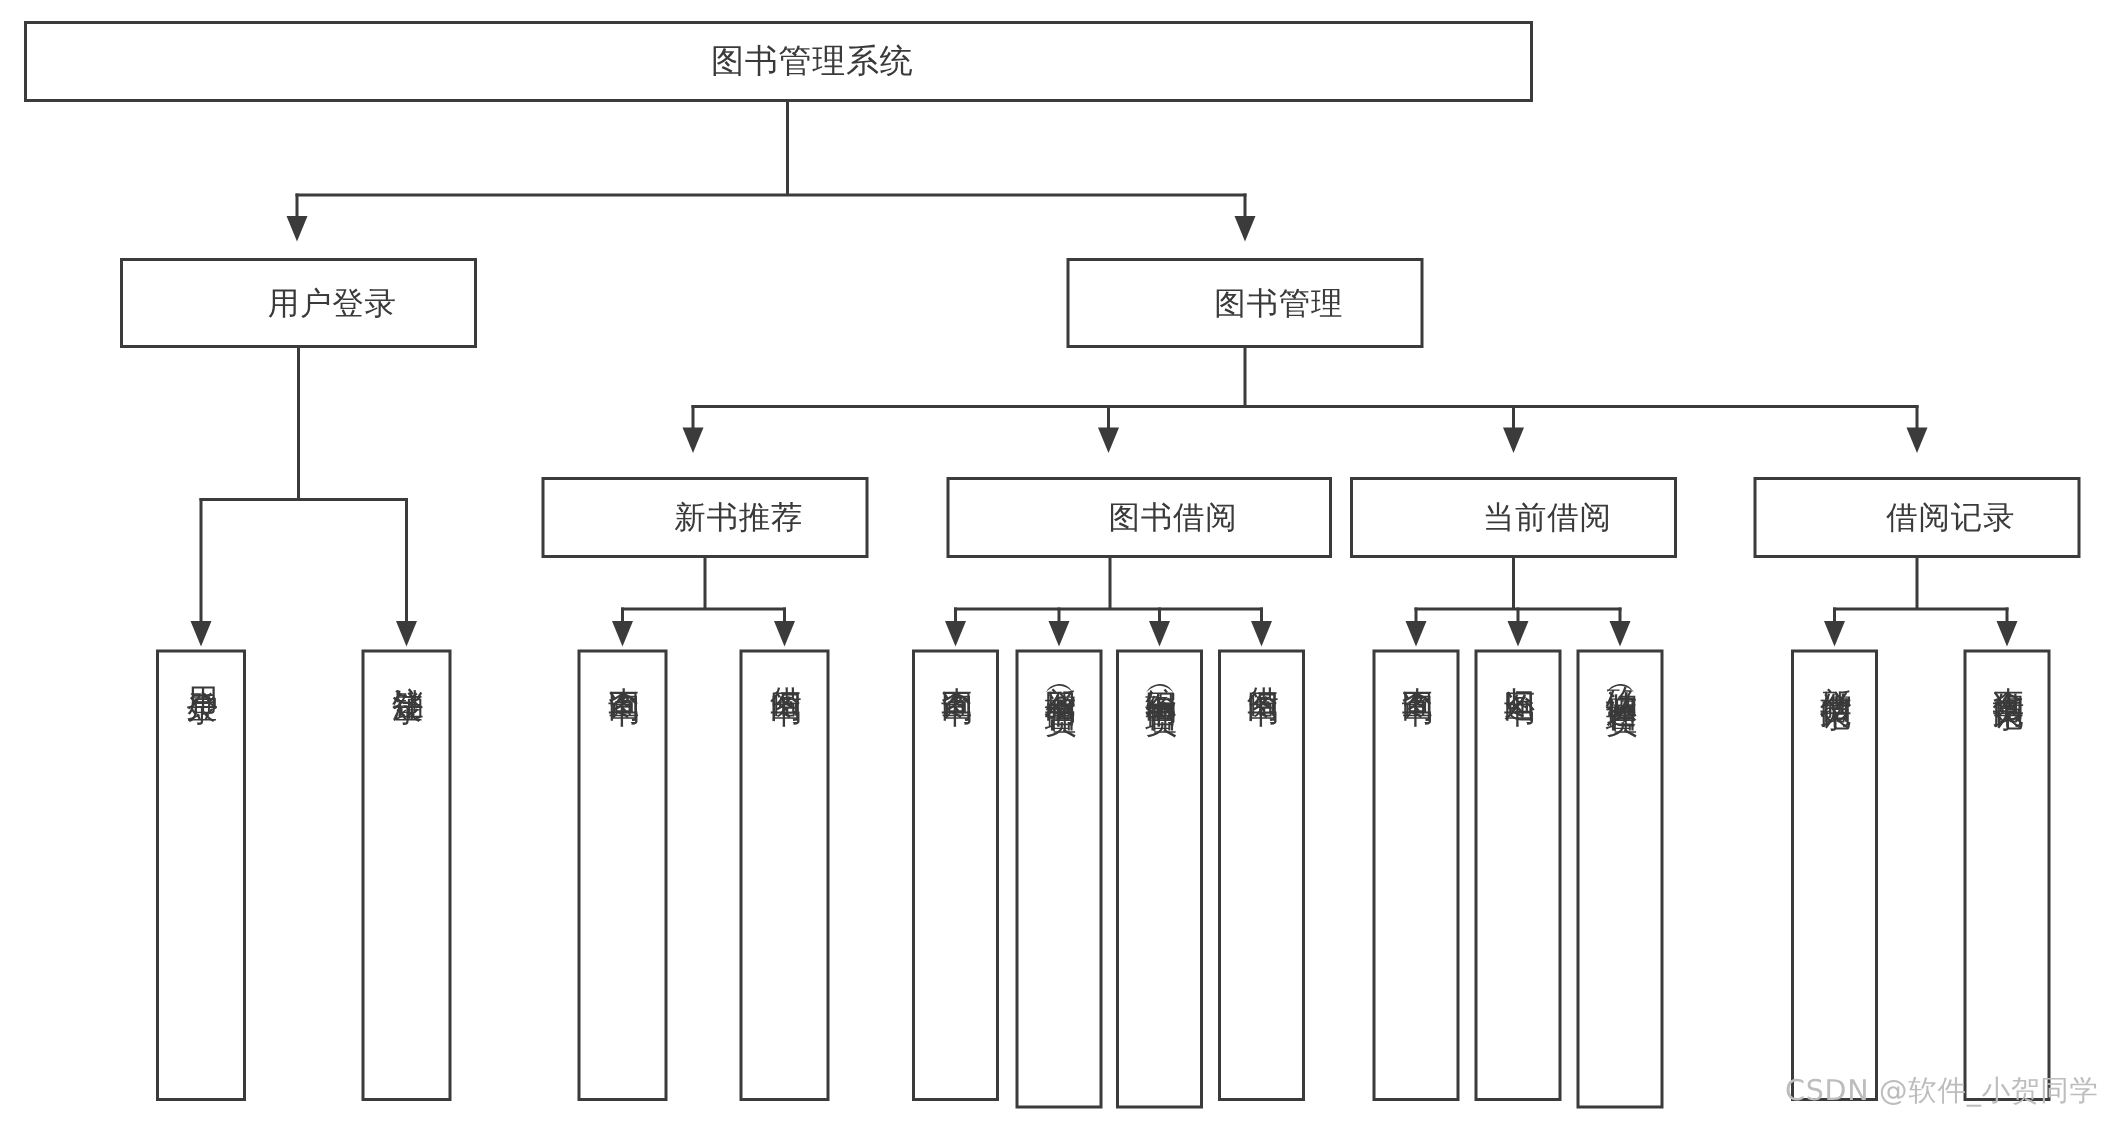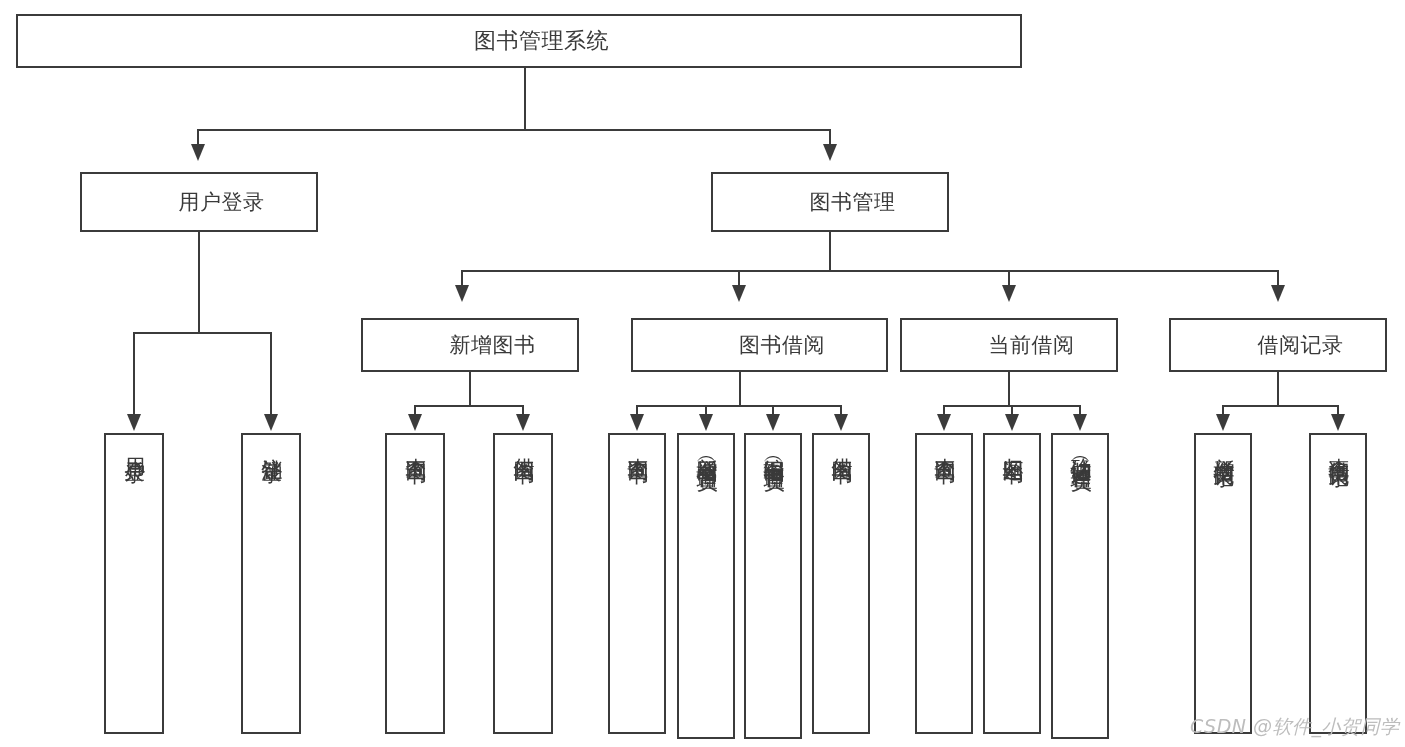--- a/index.html
+++ b/index.html
@@ -68,21 +68,20 @@
     border-left: 7px solid transparent;
     border-right: 7px solid transparent;
     border-top: 17px solid #3b3b3b;
   }
   .watermark {
     position: absolute;
     font-size: 19px;
     color: #bdbdbd;
     white-space: nowrap;
     letter-spacing: 0.5px;
-    font-style: italic;
   }
 </style>
 </head>
 <body>
 
 <div id="canvas">
 
   <div class="node h root" style="left:16px; top:14px; width:1006px; height:54px;">
     <span>图书管理系统</span>
   </div>
@@ -113,21 +112,21 @@
   <div class="edge v" style="left:461px; top:270px; height:16px;"></div>
   <div class="edge v" style="left:738px; top:270px; height:16px;"></div>
   <div class="edge v" style="left:1008px; top:270px; height:16px;"></div>
   <div class="edge v" style="left:1277px; top:270px; height:16px;"></div>
   <div class="arrow" style="left:455px; top:285px;"></div>
   <div class="arrow" style="left:732px; top:285px;"></div>
   <div class="arrow" style="left:1002px; top:285px;"></div>
   <div class="arrow" style="left:1271px; top:285px;"></div>
 
   <div class="node h" style="left:361px; top:318px; width:218px; height:54px;">
-    <span>新增图书</span>
+    <span>新书推荐</span>
   </div>
   <div class="node h" style="left:631px; top:318px; width:257px; height:54px;">
     <span>图书借阅</span>
   </div>
   <div class="node h" style="left:900px; top:318px; width:218px; height:54px;">
     <span>当前借阅</span>
   </div>
   <div class="node h" style="left:1169px; top:318px; width:218px; height:54px;">
     <span>借阅记录</span>
   </div>

